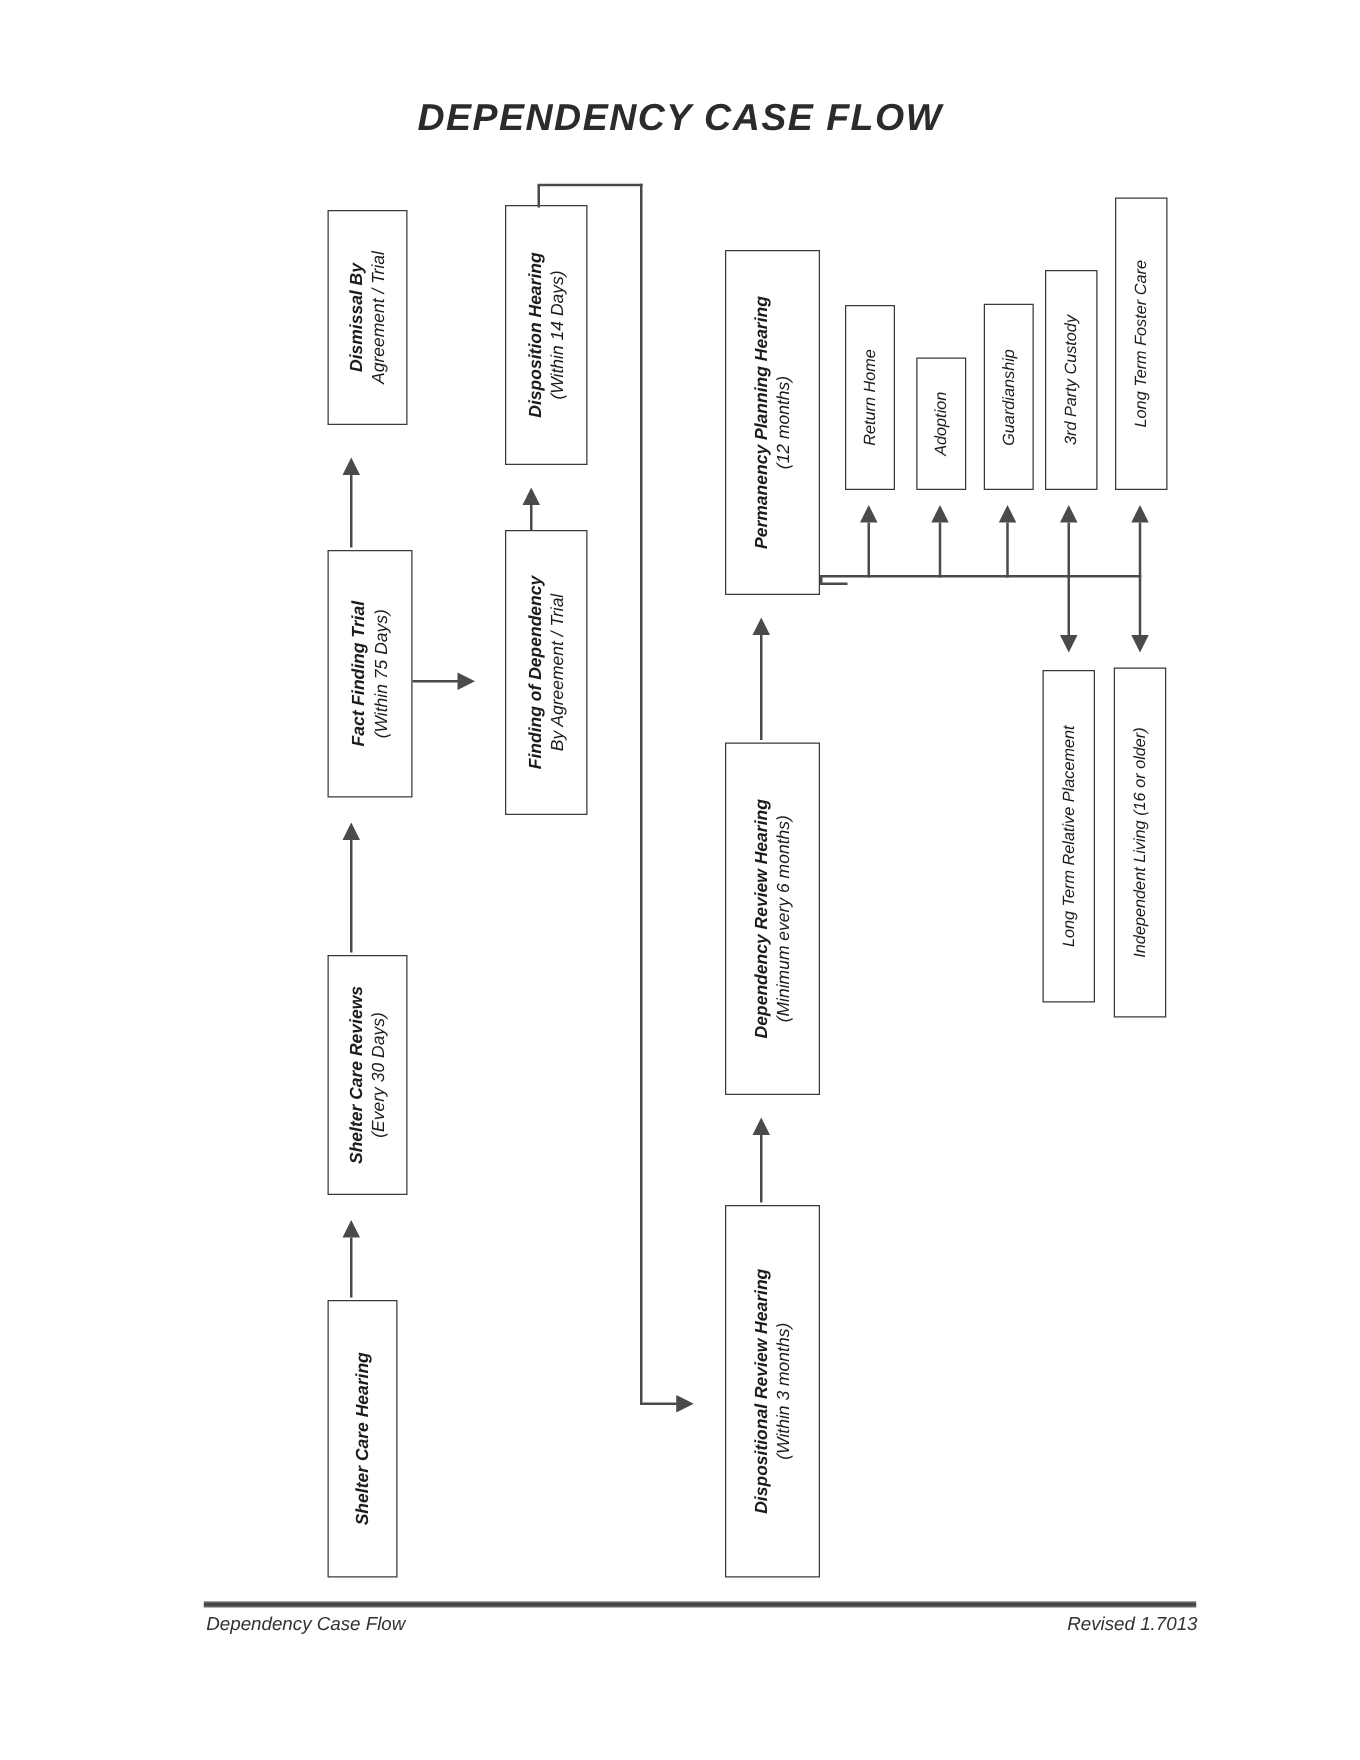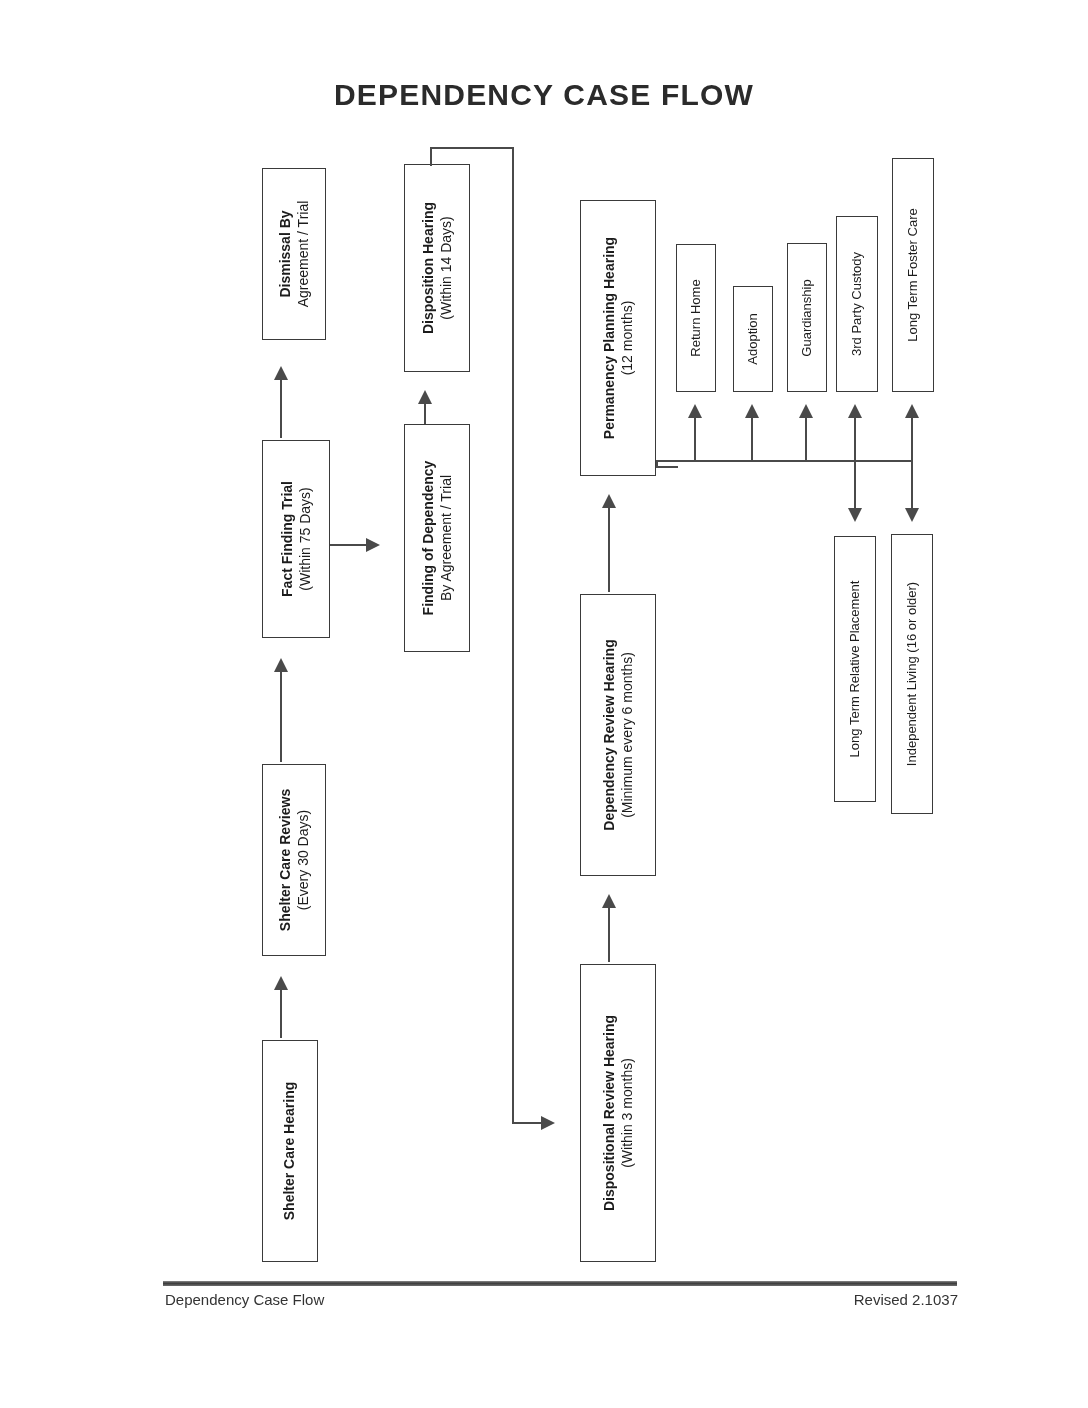--- a/index.html
+++ b/index.html
@@ -10,20 +10,21 @@
   body {
     font-family: "Liberation Sans", sans-serif;
     color: #1a1a1a;
   }
   #page {
     position: relative;
     width: 1088px;
     height: 1408px;
     background: #ffffff;
     overflow: hidden;
+    font-style: italic;
   }
 
   
   .title {
     position: absolute;
     left: 0;
     top: 78px;
     width: 1088px;
     text-align: center;
     font-size: 30px;
@@ -261,15 +262,15 @@
   <div class="arrow down" style="left:905px; top:508px;"></div>
 
   <div class="node plain" style="left:891px; top:534px; width:42px; height:280px;">
     <div class="vtext" style="font-size:13px;">
       <span class="l1">Independent Living (16 or older)</span>
     </div>
   </div>
 
   <div class="footer-rule"></div>
   <div class="footer-left">Dependency Case Flow</div>
-  <div class="footer-right">Revised 2.1037</div>
+  <div class="footer-right">Revised 1.7013</div>
 
 </div>
 
 </body></html>

